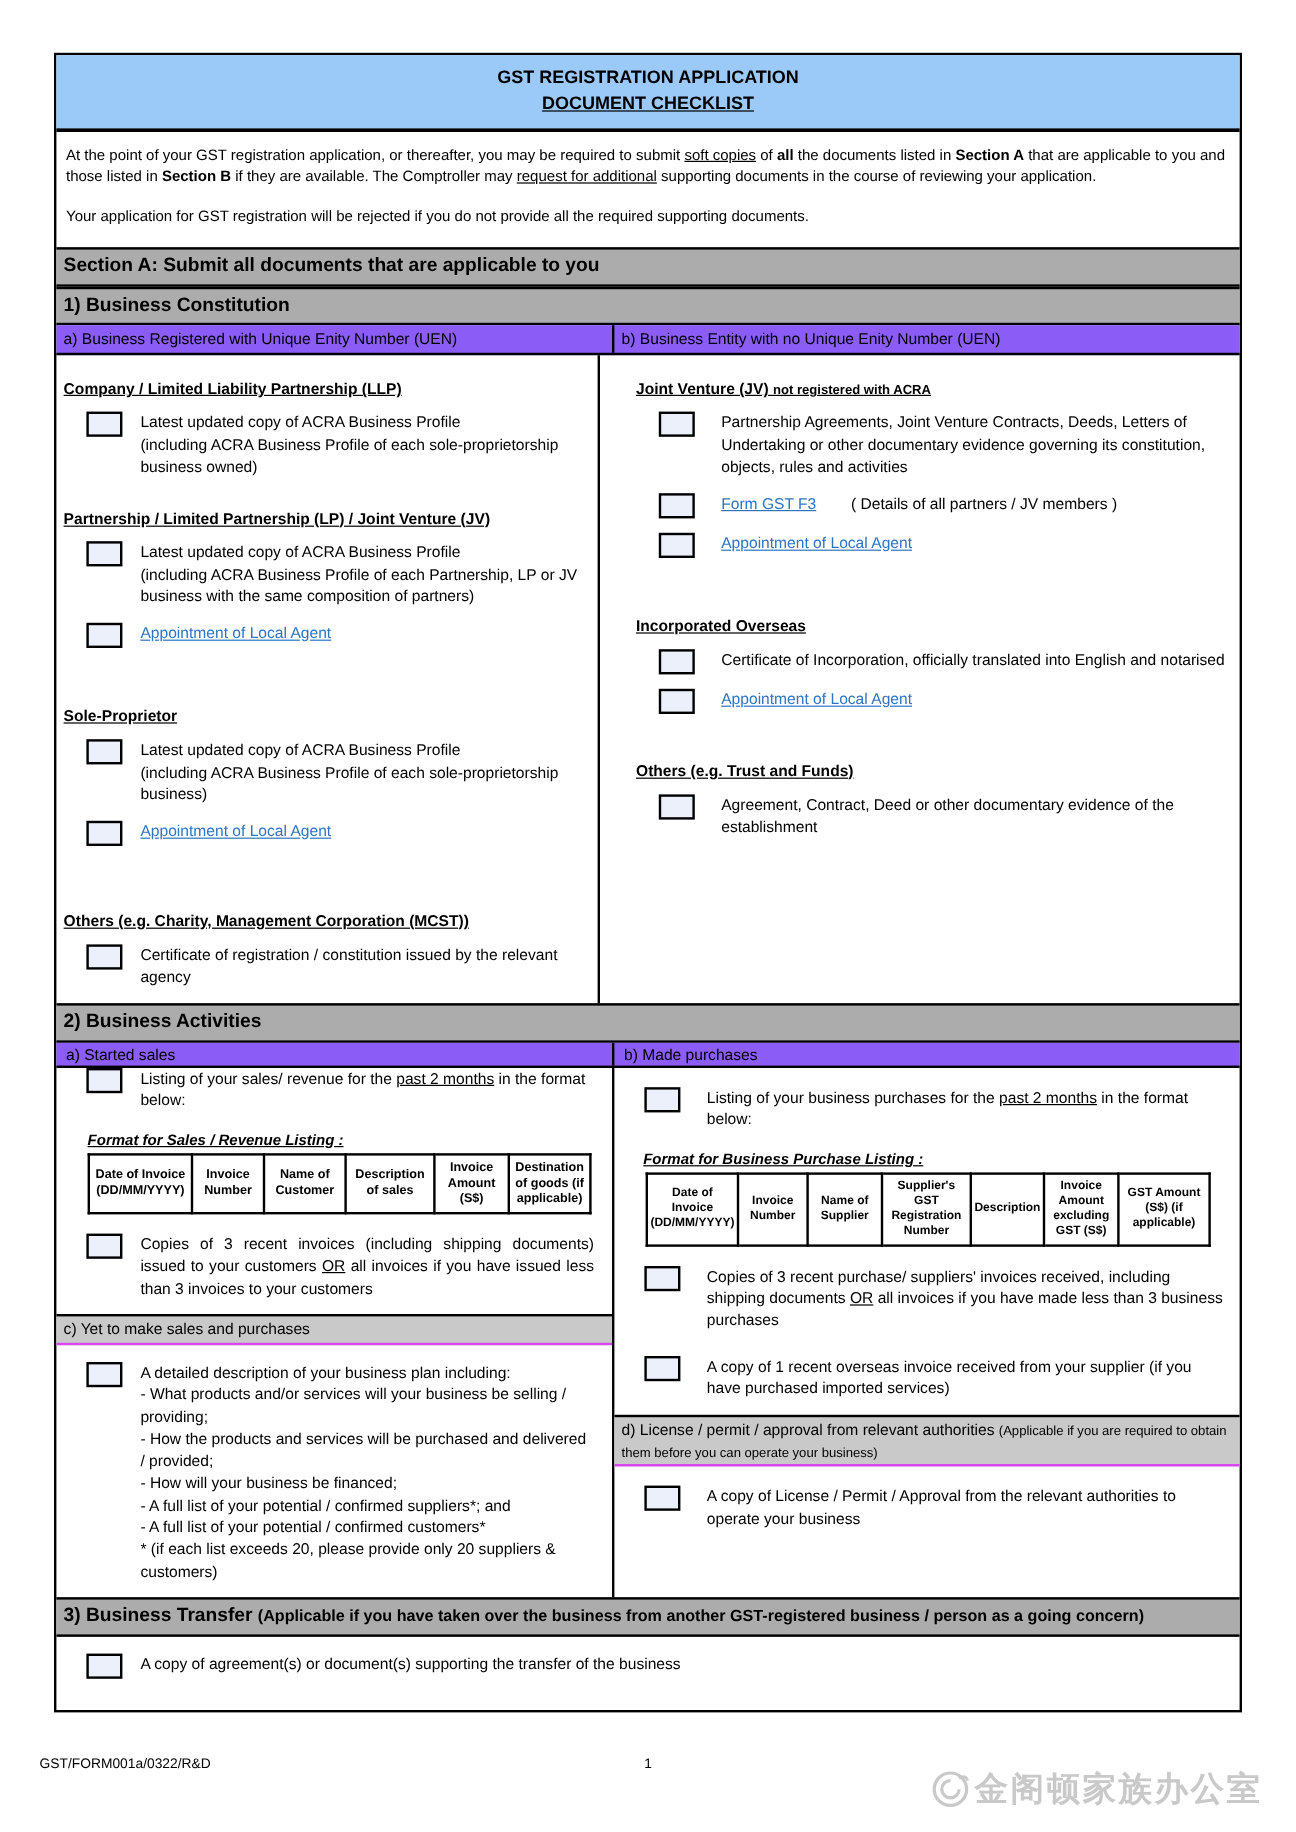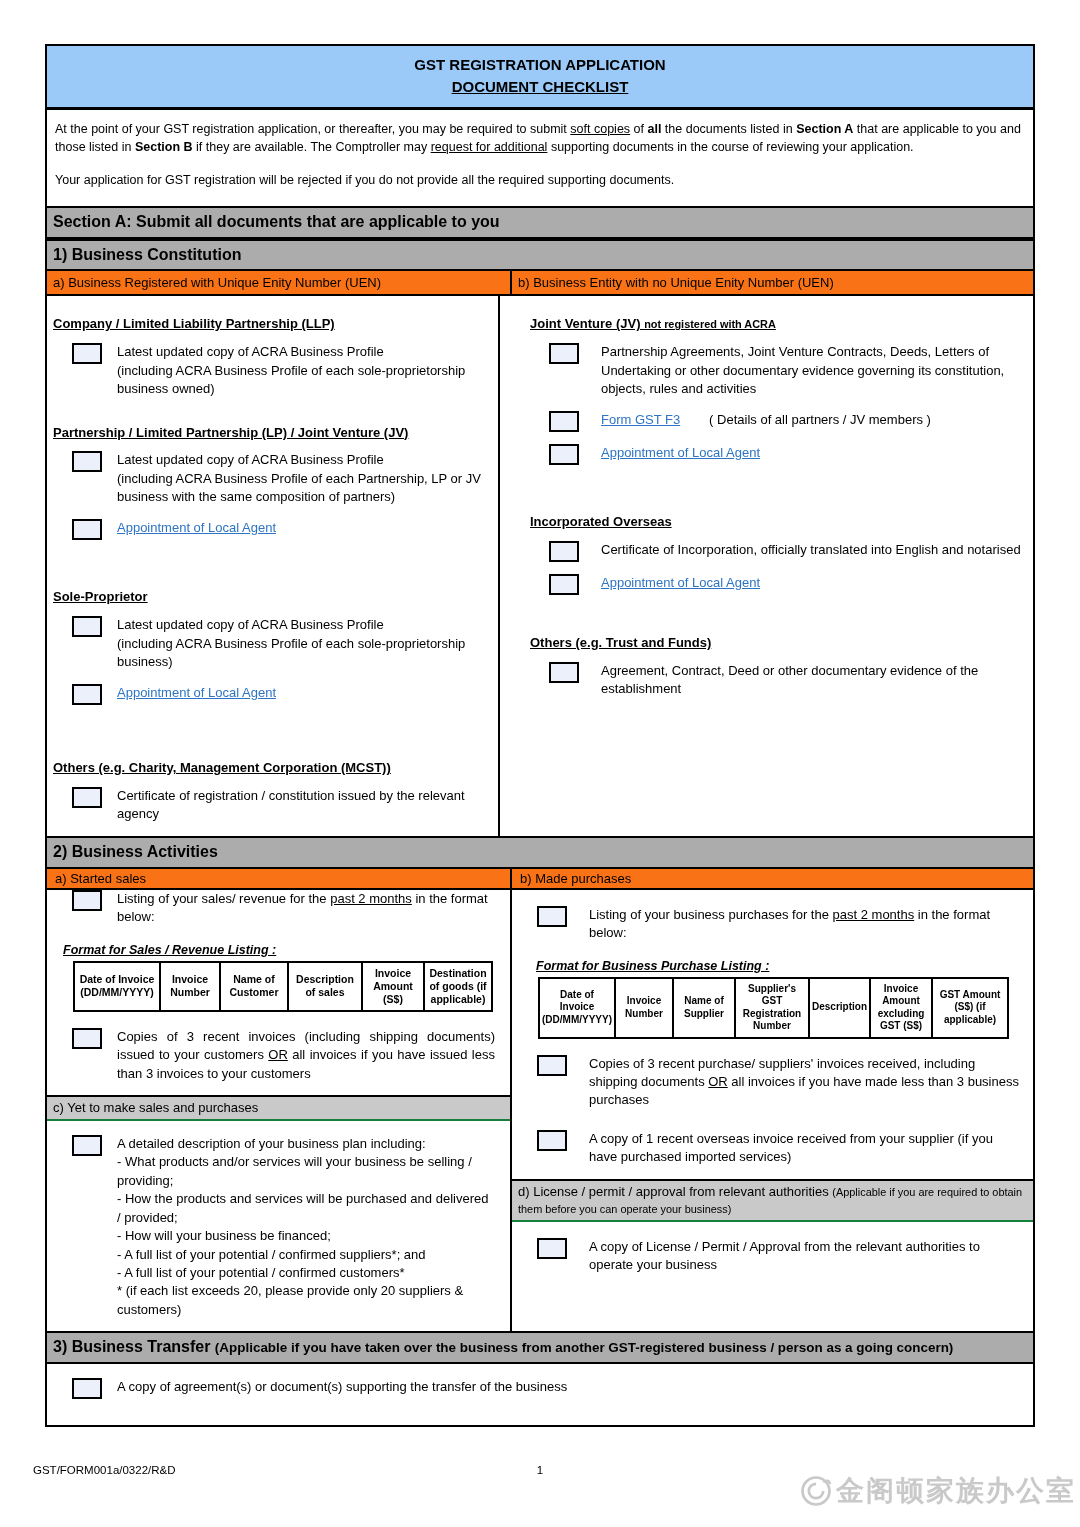--- a/index.html
+++ b/index.html
@@ -17,21 +17,21 @@
     background:#9BCAF8; border-bottom:3px solid #000;
     text-align:center; padding:8px 0 9px; font-weight:bold; font-size:15px; line-height:1.45;
   }
   .title .t2 { text-decoration:underline; }
   .intro { padding:10px 8px 16px; font-size:12.5px; line-height:1.5; }
   .intro p + p { margin-top:14px; }
   .bar {
     background:#ACACAC; border-top:2px solid #000; border-bottom:2px solid #000;
     font-weight:bold; font-size:16px; padding:4px 6px; line-height:1.3;
   }
-  .split { display:flex; border-bottom:2px solid #000; background:#f97316; font-size:13px; }
+  .split { display:flex; border-bottom:2px solid #000; background:#8b5cf6; font-size:13px; }
   .split > div { padding:4px 6px; }
   .split > .ca { width:465px; border-right:2px solid #000; }
   .split > .cb { flex:1; }
   .split.thin > div { padding:2px 8px; }
   .cols { display:flex; align-items:stretch; }
   .cols > .left  { width:465px; border-right:2px solid #000; }
   .cols > .right { flex:1; }
   .cols.s1 { min-height:506px;gap:24px; }
   .cols.s2 { min-height:412px; }
   .ghead {
@@ -44,50 +44,50 @@
     flex:none; width:30px; height:21px; border:2px solid #000;
     background:#ECF0FA; margin-left:25px; cursor:pointer;
   }
   .left  .item .txt { margin-left:15px; width:378px; }
   .right .item .txt { margin-left:22px; width:432px; }
   .item .txt { font-size:13px; line-height:1.42; }
   .item .txt .line { min-height:18px; }
   .just { text-align:justify; }
   .fmt {
     font-weight:bold; font-style:italic; text-decoration:underline;
-    font-size:12.5px; margin:16px 0 4px 16px;
+    font-size:12.5px; margin:16px 0 4px 26px;
   }
   table.fmt-table { border-collapse:collapse; margin-left:26px; }
   table.fmt-table td {
     border:2px solid #000; font-weight:bold; text-align:center; vertical-align:middle;
     padding:4px 2px; line-height:1.25;
   }
   .t-sales td { font-size:10.5px; }
   .t-sales td:nth-child(1){width:86px;} .t-sales td:nth-child(2){width:60px;}
   .t-sales td:nth-child(3){width:68px;} .t-sales td:nth-child(4){width:74px;}
   .t-sales td:nth-child(5){width:62px;} .t-sales td:nth-child(6){width:68px;}
   .t-purch { margin-left:24px; }
   .t-purch td { font-size:10px; }
   .t-purch td:nth-child(1){width:54px;} .t-purch td:nth-child(2){width:58px;}
   .t-purch td:nth-child(3){width:62px;} .t-purch td:nth-child(4){width:74px;}
   .t-purch td:nth-child(5){width:58px;} .t-purch td:nth-child(6){width:62px;}
   .t-purch td:nth-child(7){width:76px;}
   .colbar {
-    background:#C9C9C9; border-top:2px solid #000; border-bottom:2px solid #15803d;
+    background:#C9C9C9; border-top:2px solid #000; border-bottom:2px solid #d946ef;
     padding:2px 6px; font-size:13px; line-height:1.35; margin-top:0;
   }
   .rt-b { font-weight:bold; }
   .rt-u { text-decoration:underline; }
   .rt-s { font-size:84%; }
   .rt-link { color:#2D74C4; text-decoration:underline; cursor:pointer; }
   .endpad { padding-bottom:14px; }
   .footer-code { position:absolute; left:33px; top:1464px; font-size:11.5px; }
   .footer-page { position:absolute; left:0; right:0; top:1464px; text-align:center; font-size:11.5px; }
   .watermark {
-    position:absolute; right:4px; top:1472px; display:flex; align-items:center; gap:2px;
+    position:absolute; right:28px; top:1472px; display:flex; align-items:center; gap:2px;
     color:#C9C9C9; font-size:28px; letter-spacing:2px; font-weight:bold;
   }
 </style>
 </head>
 <body>
 
 <div class="form">
 
   <div class="title">
     <div class="t1">GST REGISTRATION APPLICATION</div>

